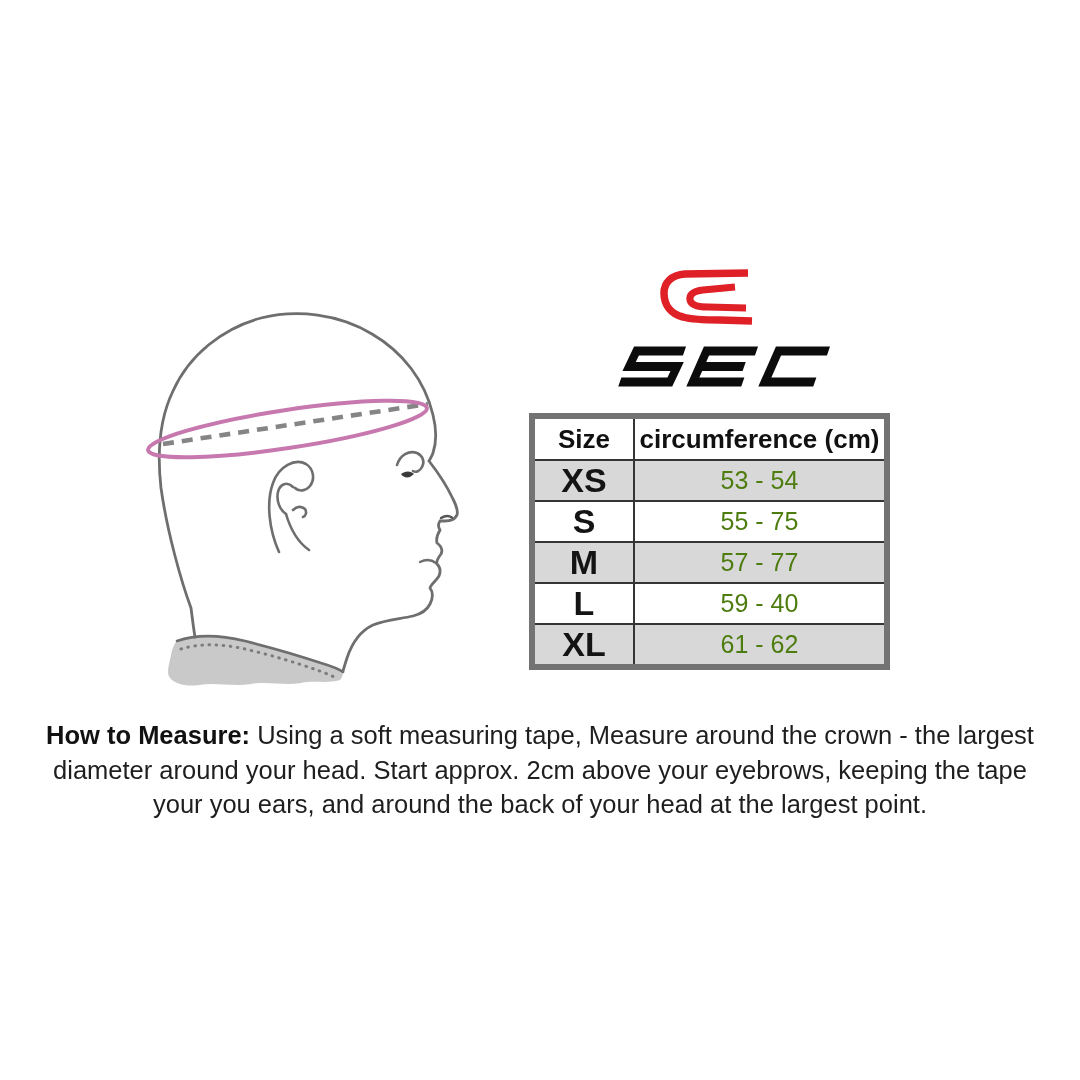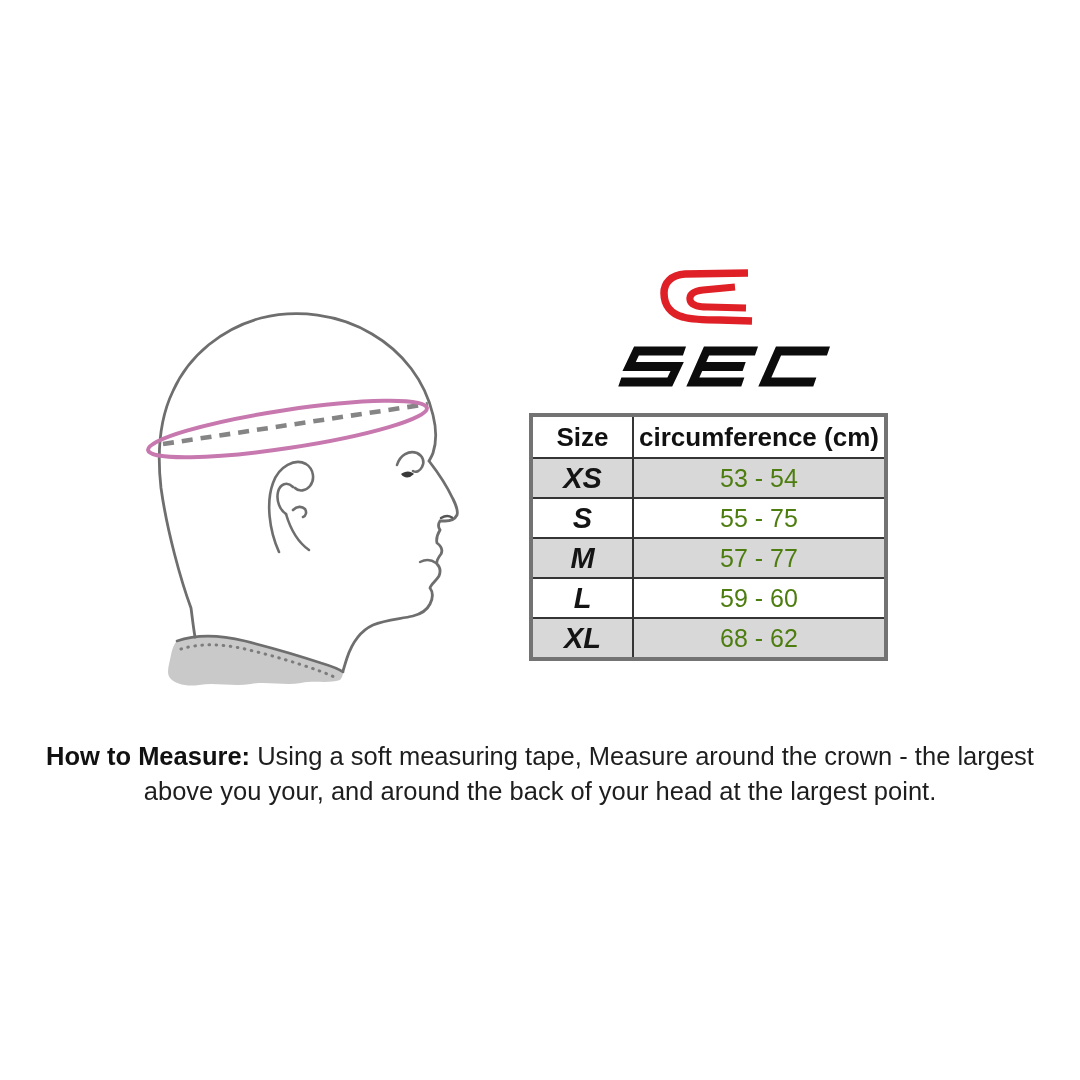--- a/index.html
+++ b/index.html
@@ -13,39 +13,39 @@
   .head-diagram{position:absolute;left:145px;top:303px;width:366px;height:402px;}
 
   
   .logo-mark{position:absolute;left:645px;top:258px;width:135px;height:85px;}
   .logo-wordmark{position:absolute;left:600px;top:335px;width:230px;height:70px;}
 
   
   .size-table{
     position:absolute;left:529px;top:413px;width:359px;
     border-collapse:collapse;table-layout:fixed;
-    border:4px solid #737373;
+    border:6px solid #737373;
   }
   .size-table td,.size-table th{
     border:2px solid #353535;text-align:center;vertical-align:middle;
     padding:0;overflow:hidden;white-space:nowrap;
   }
   .size-table th{height:40px;font-size:26px;font-weight:bold;color:#111111;background:#ffffff;}
   .size-table td{height:38px;}
   .size-table .col-size{width:102px;}
   .size-table .col-circ{width:253px;}
-  .size-table td.size-cell{font-size:29px;font-weight:bold;color:#141414;font-style:italic;}
+  .size-table td.size-cell{font-size:34px;font-weight:bold;color:#141414;}
   .size-table td.circ-cell{font-size:25px;font-weight:normal;color:#4d7c0f;}
   .size-table tr.shaded td{background:#d8d8d8;}
   .size-table tr.plain td{background:#ffffff;}
 
   
   .instructions{
     position:absolute;left:0;top:718px;width:1080px;text-align:center;
-    font-size:25.5px;line-height:34.5px;color:#1e1e1e;margin-top:21px;
+    font-size:25.5px;line-height:34.5px;color:#1e1e1e;
   }
   .instr-line{white-space:nowrap;}
   .instr-heading{font-weight:bold;color:#111111;}
 </style>
 </head>
 <body>
 
 <div class="canvas">
 
   <svg class="head-diagram" viewBox="0 0 366 402" xmlns="http://www.w3.org/2000/svg">
@@ -115,30 +115,31 @@
     <tr class="plain">
       <td class="size-cell">S</td>
       <td class="circ-cell">55 - 75</td>
     </tr>
     <tr class="shaded">
       <td class="size-cell">M</td>
       <td class="circ-cell">57 - 77</td>
     </tr>
     <tr class="plain">
       <td class="size-cell">L</td>
-      <td class="circ-cell">59 - 60</td>
+      <td class="circ-cell">59 - 40</td>
     </tr>
     <tr class="shaded">
       <td class="size-cell">XL</td>
-      <td class="circ-cell">68 - 62</td>
+      <td class="circ-cell">61 - 62</td>
     </tr>
   </tbody>
     </table>
 
   <div class="instructions">
     <div class="instr-line">
       <span class="instr-heading">How to Measure:</span>
       <span>Using a soft measuring tape, Measure around the crown - the largest</span>
     </div>
-    <div class="instr-line">above you your, and around the back of your head at the largest point.</div>
+    <div class="instr-line">diameter around your head. Start approx. 2cm above your eyebrows, keeping the tape</div>
+    <div class="instr-line">your you ears, and around the back of your head at the largest point.</div>
   </div>
 
 </div>
 
 </body></html>

